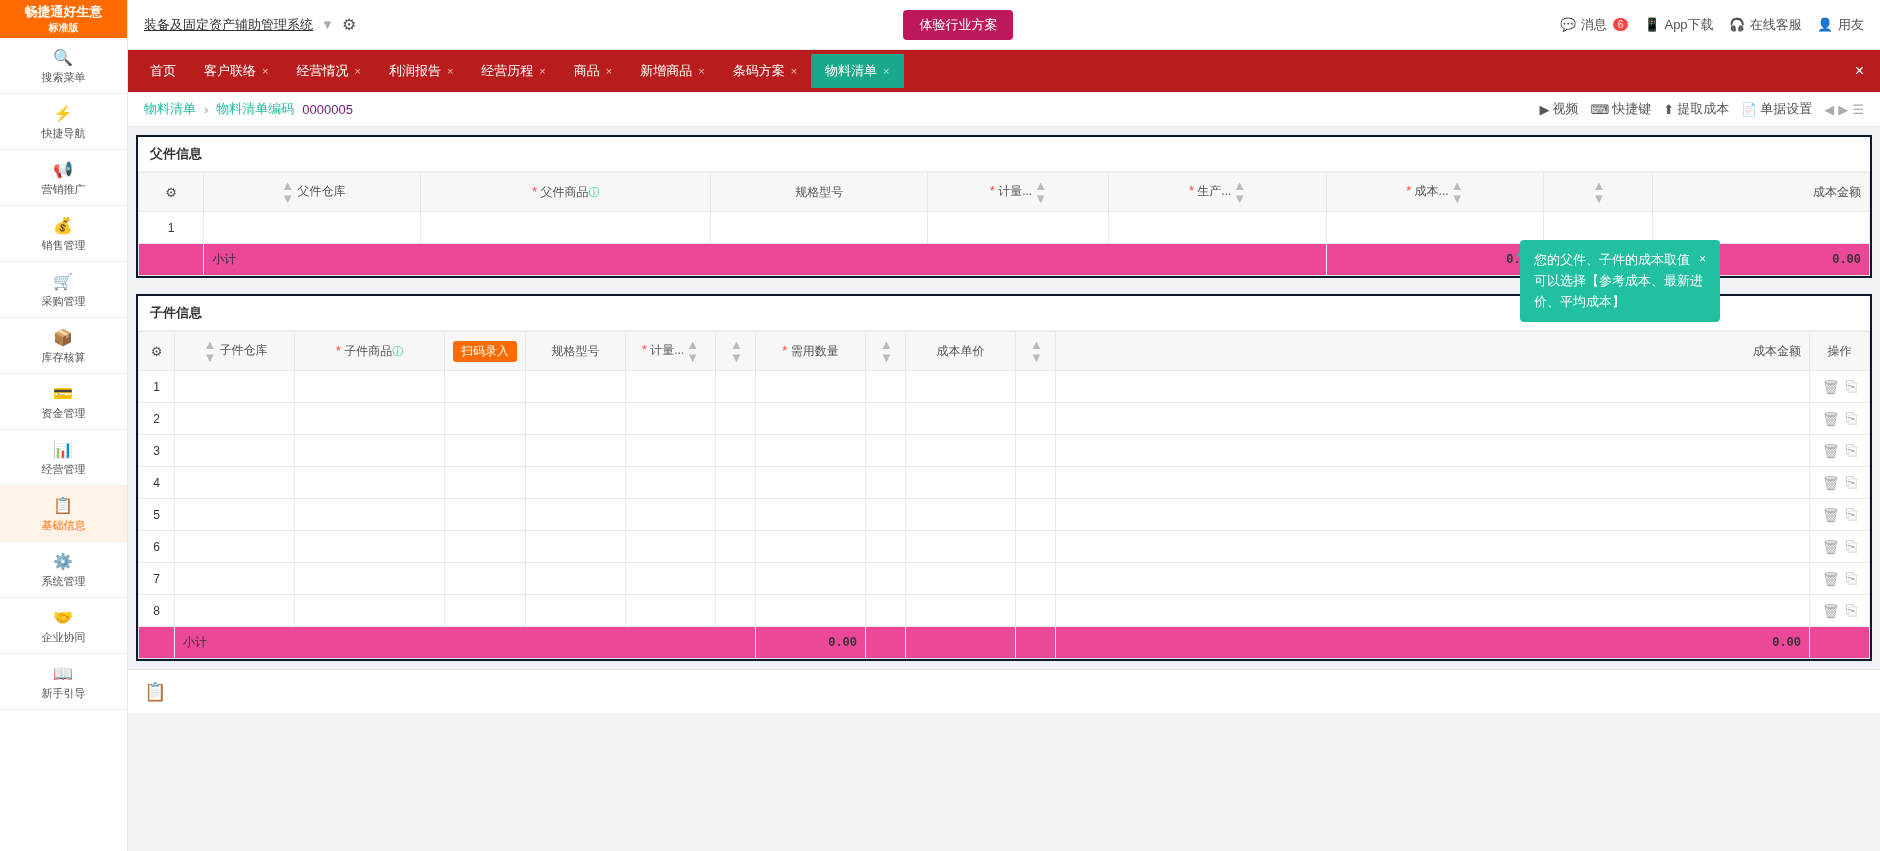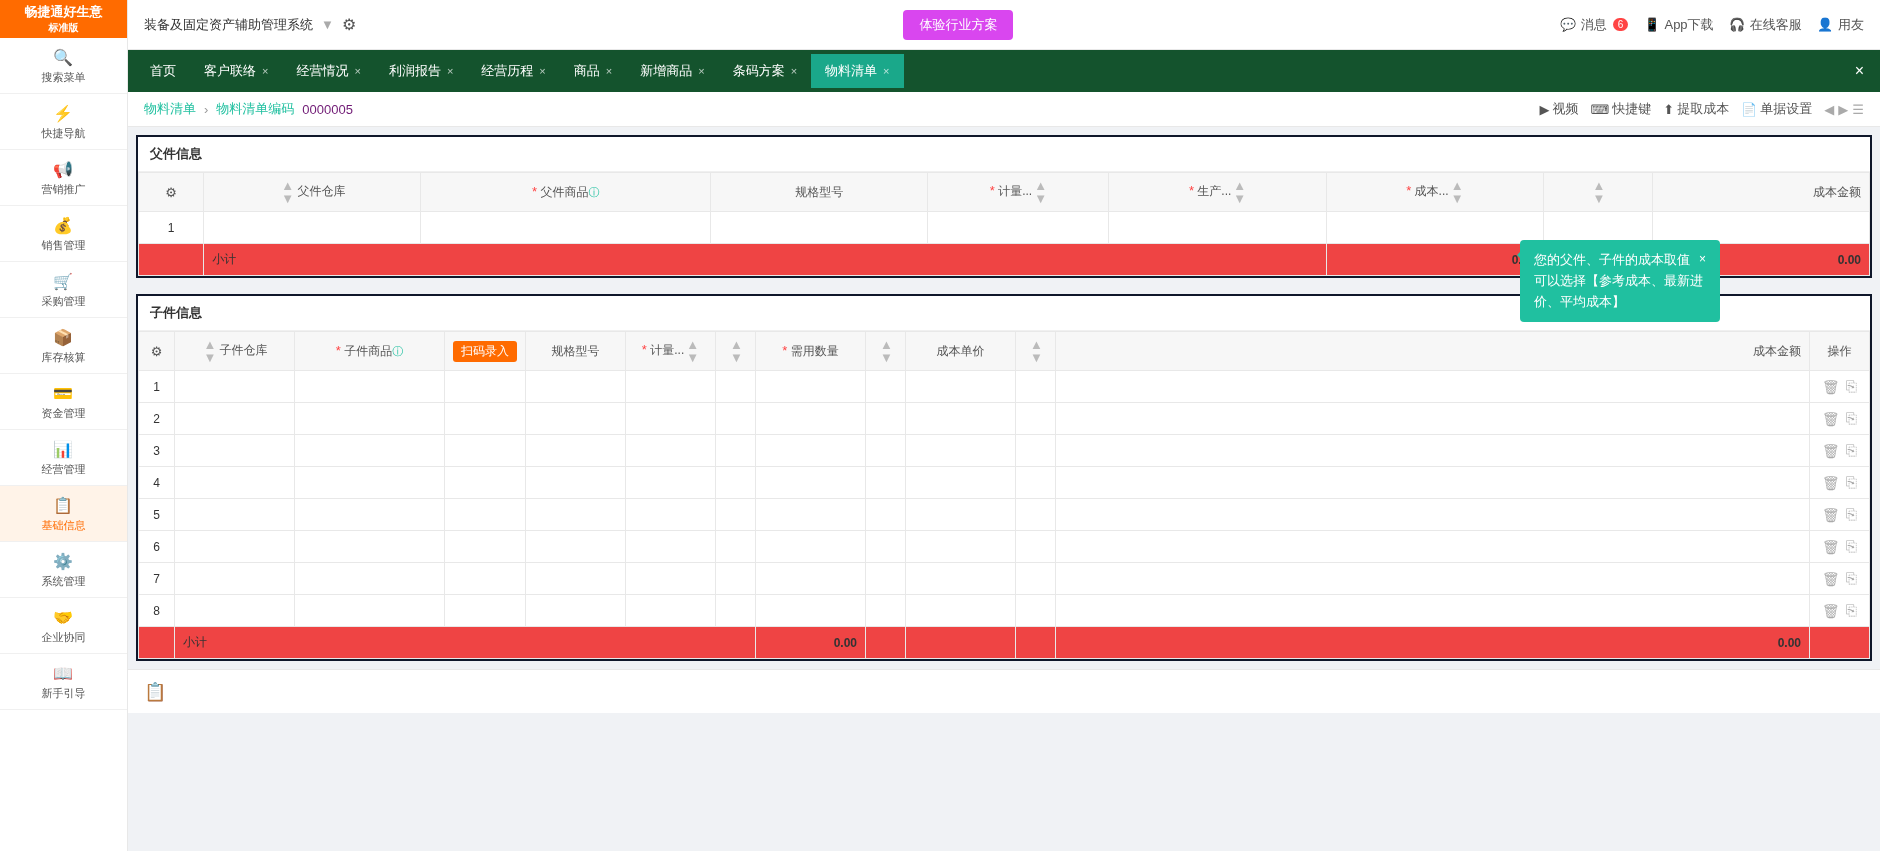--- a/index.html
+++ b/index.html
@@ -55,36 +55,36 @@
     .top-header {
       height: 50px;
       background: #fff;
       border-bottom: 1px solid #e8e8e8;
       display: flex;
       align-items: center;
       justify-content: space-between;
       padding: 0 16px;
     }
     .top-header-left { display: flex; align-items: center; gap: 8px; }
-    .system-title { font-size: 13px; color: #333; }
+    .system-title { font-size: 13px; color: #333; text-decoration: underline; }
     .top-header-center {
-      background: #d946ef;
+      background: #be185d;
       color: #fff;
       padding: 6px 16px;
       border-radius: 4px;
       font-size: 13px;
       cursor: pointer;
     }
     .top-header-right { display: flex; align-items: center; gap: 16px; color: #555; }
     .top-header-right .icon-btn { display: flex; align-items: center; gap: 4px; cursor: pointer; font-size: 12px; }
     .badge { background: #ff4444; color: #fff; border-radius: 10px; font-size: 10px; padding: 1px 5px; margin-left: 2px; }
 
     
     .nav-tabs {
-      background: #14532d;
+      background: #b91c1c;
       display: flex;
       align-items: center;
       height: 42px;
       padding: 0 8px;
       gap: 0;
     }
     .nav-tab {
       color: #fff;
       padding: 8px 14px;
       cursor: pointer;
@@ -138,22 +138,23 @@
       white-space: nowrap;
     }
     .data-table td {
       border: 1px solid #e8e8e8;
       padding: 6px 8px;
       font-size: 12px;
       color: #333;
       height: 32px;
     }
     .data-table tr.subtotal td {
-      background: #ef4444;
+      background: #ec4899;
       color: #333;
+      font-family: Liberation Mono, monospace;
     }
     .required-star { color: #ff4444; }
     .row-num { color: #999; text-align: center; }
     .subtotal-label { color: #555; padding-left: 8px; }
     .value-cell { text-align: right; font-weight: bold; }
 
     
     .scan-btn {
       background: #ff6b00;
       color: #fff;

